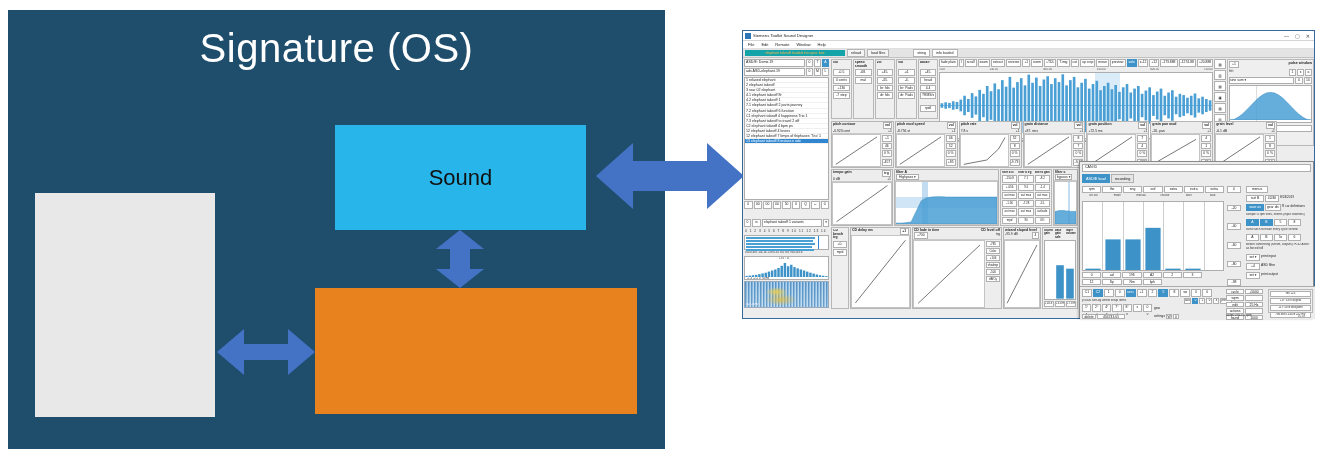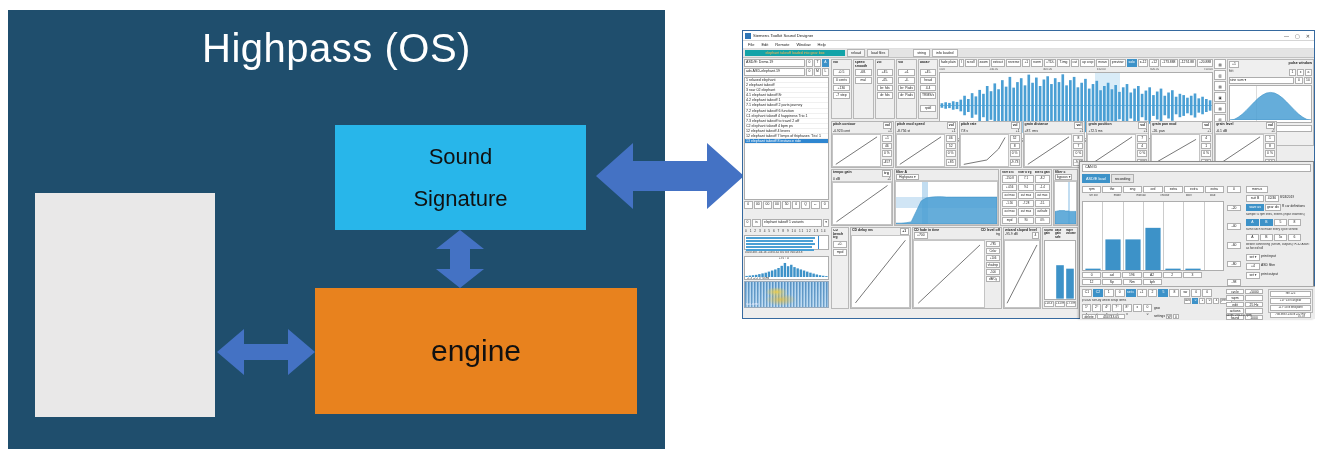--- a/index.html
+++ b/index.html
@@ -45,32 +45,30 @@
     radial-gradient(ellipse 16px 7px at 38% 40%, rgba(238,205,70,.95), rgba(238,205,70,0) 70%),
     radial-gradient(ellipse 22px 9px at 43% 70%, rgba(230,190,60,.8), rgba(230,190,60,0) 70%),
     repeating-linear-gradient(90deg, rgba(30,100,160,.45) 0 1px, rgba(120,170,215,.35) 1px 2px, rgba(205,228,246,.65) 2px 3px),
     linear-gradient(180deg,#86b7de,#aed0ea);}
   svg.chart{width:100%;height:100%;display:block;}
 </style>
 </head>
 <body>
 
 <div class="abs navy" style="left:8px;top:10px;width:657px;height:439px;"></div>
-<div class="abs dg-title" style="left:8px;top:26px;width:657px;">Highpass (OS)</div>
+<div class="abs dg-title" style="left:8px;top:26px;width:657px;">Signature (OS)</div>
 
 <div class="abs dg-box" style="left:35px;top:193px;width:180px;height:224px;background:var(--graybox);font-size:30px;line-height:1.7;">
 </div>
 
 <div class="abs dg-box" style="left:335px;top:125px;width:251px;height:105px;background:var(--cyan);font-size:22px;line-height:1.9;">
   <span>Sound</span>
-  <span>Signature</span>
 </div>
 
 <div class="abs dg-box" style="left:315px;top:288px;width:322px;height:126px;background:var(--orange);font-size:30px;line-height:1.8;">
-  <span>engine</span>
 </div>
 
 <svg class="abs" style="left:0;top:0;" width="1323" height="464" viewBox="0 0 1323 464">
   <polygon class="arrow" points="217,352 244,329 244,344 288,344 288,329 315,352 288,375 288,360 244,360 244,375"></polygon>
   <polygon class="arrow" points="460,230 484,249 470,249 470,269 484,269 460,288 436,269 450,269 450,249 436,249"></polygon>
   <polygon class="arrow" points="596,176 633,143 633,161 707,161 707,143 744,176 707,209 707,191 633,191 633,209"></polygon>
 </svg>
 
 <div class="abs app">
 

